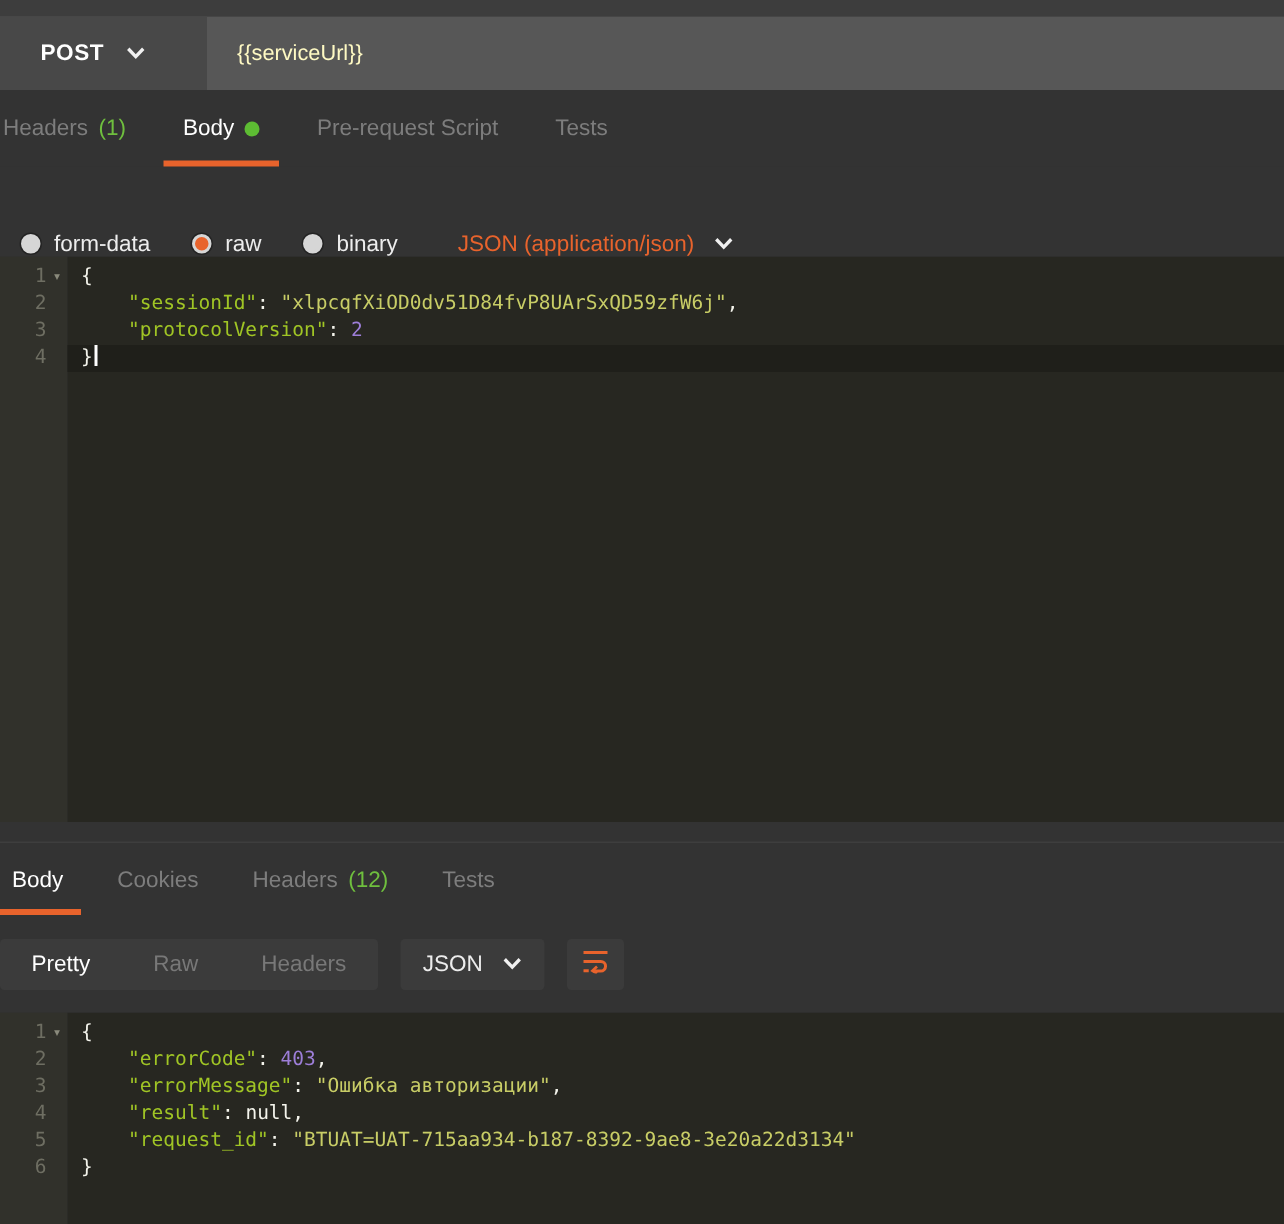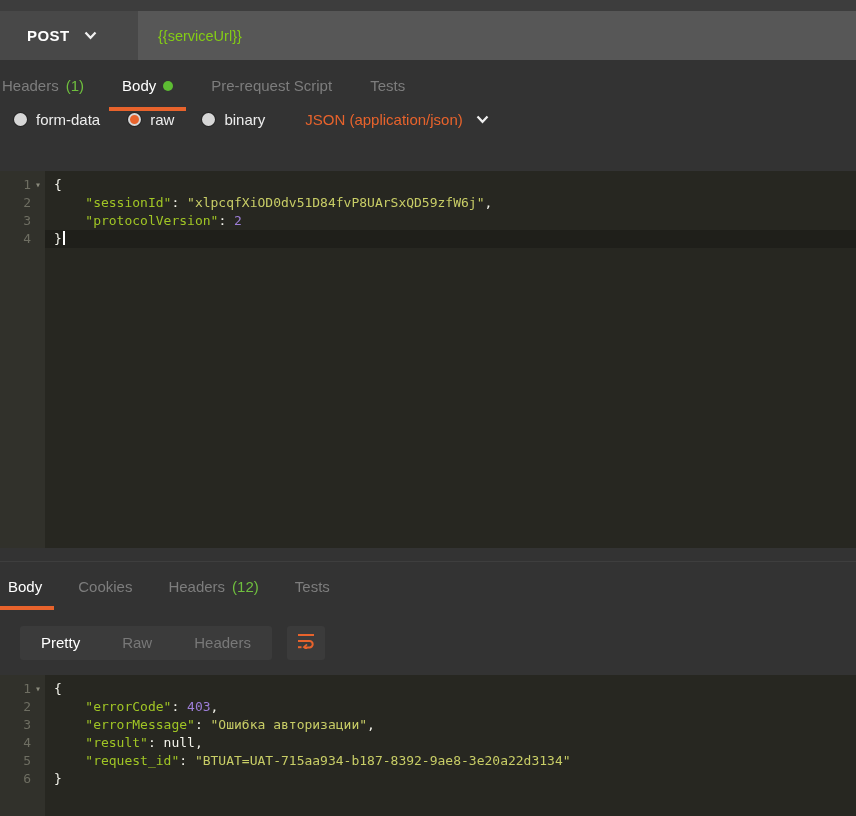--- a/index.html
+++ b/index.html
@@ -6,34 +6,34 @@
   body{width:856px;height:816px;background:#333333;font-family:"Liberation Sans",sans-serif;overflow:hidden;}
   #app{width:856px;height:816px;display:flex;flex-direction:column;}
 
   
   .top-strip{height:11px;background:#3d3d3d;flex:0 0 auto;}
   .url-bar{height:49px;flex:0 0 auto;display:flex;background:#575757;}
   .method-select{width:138px;background:#484848;display:flex;align-items:center;padding-left:27px;gap:15px;cursor:pointer;box-sizing:border-box;}
   .method-label{color:#ffffff;font-weight:bold;font-size:15px;letter-spacing:.4px;}
   .chev{color:#f0f0f0;display:flex;align-items:center;}
   .url-field{flex:1;display:flex;align-items:center;padding-left:20px;font-size:14.5px;color:#f2f2f2;white-space:nowrap;overflow:hidden;}
-  .url-var{color:#84cc16;}
+  .url-var{color:#fef9c3;}
 
   
   .req-tabs{height:51px;flex:0 0 auto;display:flex;background:#333333;}
   .tab{display:flex;align-items:center;gap:7px;padding:0 19px;color:#7d7d7d;font-size:15px;position:relative;cursor:pointer;}
   .req-tabs .tab:first-child{padding-left:2px;}
   .tab .count{color:#6fbf3e;}
   .tab.active{color:#ffffff;}
   .tab.active::after{content:"";position:absolute;left:6px;right:6px;bottom:0;height:4px;background:#e8632c;}
   .req-tabs .tab:first-child.active::after{left:0;}
   .status-dot{width:10px;height:10px;border-radius:50%;background:#5dbc33;}
 
   
-  .body-type-row{height:60px;flex:0 0 auto;display:flex;align-items:flex-start;background:#333333;padding-left:14px;gap:28px;}
+  .body-type-row{height:60px;flex:0 0 auto;display:flex;align-items:flex-end;background:#333333;padding-left:14px;gap:28px;}
   .radio-item{display:flex;align-items:center;gap:9px;cursor:pointer;}
   .radio{width:9px;height:9px;border-radius:50%;background:#d6d6d6;border:2px solid #d6d6d6;box-shadow:0 0 0 1px rgba(0,0,0,.3);}
   .radio.sel{background:#e8632c;}
   .radio-label{color:#ededed;font-size:15px;}
   .content-type{display:flex;align-items:center;gap:13px;color:#e8632c;font-size:15px;margin-left:12px;cursor:pointer;}
 
   
   .editor{display:flex;font-family:"DejaVu Sans Mono",monospace;font-size:13px;line-height:18px;overflow:hidden;}
   .editor.request{height:377px;flex:0 0 auto;}
   .editor.response{flex:1;}
@@ -52,21 +52,21 @@
   .cursor{display:inline-block;width:2px;height:14px;background:#ffffff;vertical-align:-2px;margin-left:1px;}
 
   
   .splitter{height:13px;flex:0 0 auto;background:#333333;border-bottom:1px solid #3e3e3e;cursor:row-resize;}
 
   
   .res-tabs{height:48px;flex:0 0 auto;display:flex;background:#333333;}
   .res-tabs .tab{padding:0 18px;}
   .res-tabs .tab:first-child{padding-left:8px;}
   .res-tabs .tab:first-child.active::after{left:0;}
-  .res-toolbar{height:65px;flex:0 0 auto;display:flex;align-items:center;background:#333333;padding-left:20px;gap:15px;}
+  .res-toolbar{height:65px;flex:0 0 auto;display:flex;align-items:center;background:#333333;padding-left:0;gap:15px;}
   .segment{display:flex;align-items:stretch;background:#3b3b3b;border-radius:3px;height:34px;}
   .seg-btn{display:flex;align-items:center;padding:0 21px;color:#787878;font-size:15px;cursor:pointer;}
   .seg-btn.active{color:#ffffff;}
   .json-select{display:flex;align-items:center;gap:13px;background:#3b3b3b;border-radius:3px;height:34px;padding:0 15px;color:#ececec;font-size:15px;cursor:pointer;}
   .wrap-btn{width:38px;height:34px;background:#3b3b3b;border-radius:3px;display:flex;align-items:center;justify-content:center;cursor:pointer;}
 </style>
 </head>
 <body>
 
 <div id="app">
@@ -171,20 +171,28 @@
       <span>Tests</span>
     </div>
   </div>
 
   <div class="res-toolbar">
     <div class="segment">
       <div class="seg-btn active">Pretty</div>
       <div class="seg-btn">Raw</div>
       <div class="seg-btn">Headers</div>
     </div>
+    <div class="json-select">
+      <span>JSON</span>
+      <span class="chev">
+        <svg width="13" height="9" viewBox="0 0 13 9">
+            <path d="M1.5 1.5 L6.5 6.8 L11.5 1.5" fill="none" stroke="currentColor" stroke-width="2.2"></path>
+          </svg>
+      </span>
+    </div>
     <div class="wrap-btn">
       <span>
         <svg width="20" height="17" viewBox="0 0 20 17" fill="none" stroke="#e8632c" stroke-width="2">
           <path d="M2 3 H18"></path>
           <path d="M2 9 H13.5 a3.2 3.2 0 0 1 0 6.4 H8.5"></path>
           <path d="M11 12.4 L8 15.2 L11 17" stroke-width="1.8"></path>
           <path d="M2 15.2 H5.5"></path>
         </svg>
       </span>
     </div>

